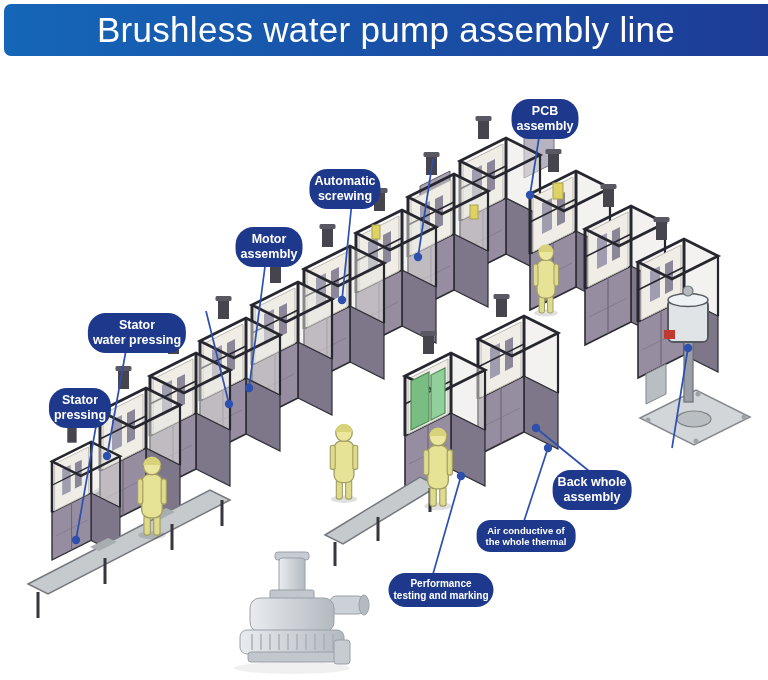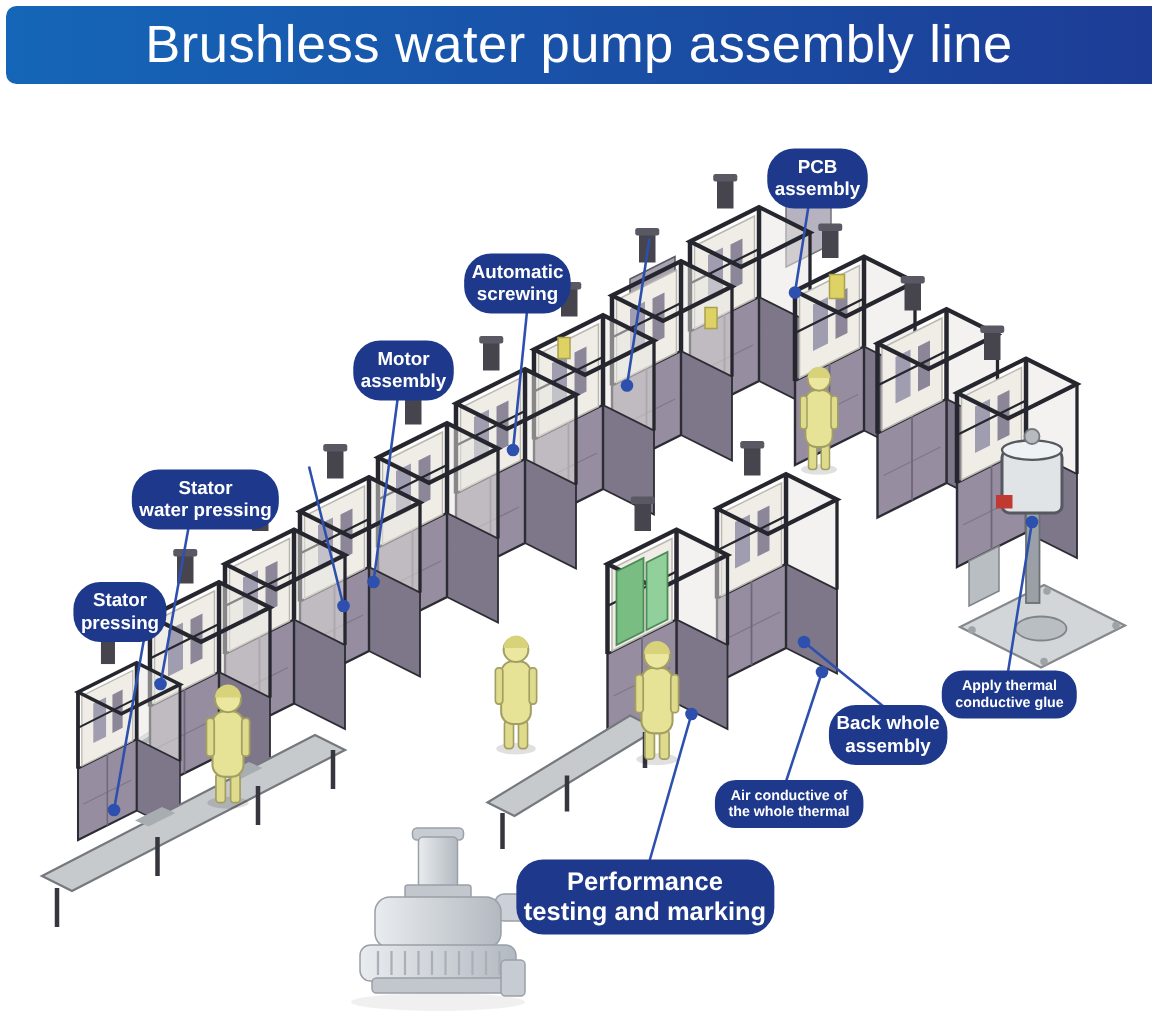--- a/index.html
+++ b/index.html
@@ -188,29 +188,25 @@
     <span class="l">assembly</span>
   </div>
   <div class="pill" style="left:345px;top:169px">
     <span class="l">Automatic</span>
     <span class="l">screwing</span>
   </div>
   <div class="pill" style="left:545px;top:99px">
     <span class="l">PCB</span>
     <span class="l">assembly</span>
   </div>
-  <div class="pill sm" style="left:673px;top:447px">
-    <span class="l">Apply thermal</span>
-    <span class="l">conductive glue</span>
-  </div>
   <div class="pill" style="left:592px;top:470px">
     <span class="l">Back whole</span>
     <span class="l">assembly</span>
   </div>
   <div class="pill sm" style="left:526px;top:520px">
     <span class="l">Air conductive of</span>
     <span class="l">the whole thermal</span>
   </div>
-  <div class="pill" style="left:430px;top:573px;font-size:17px">
+  <div class="pill" style="left:441px;top:573px;font-size:10px">
     <span class="l">Performance</span>
     <span class="l">testing and marking</span>
   </div>
 </div>
 
 </body></html>

